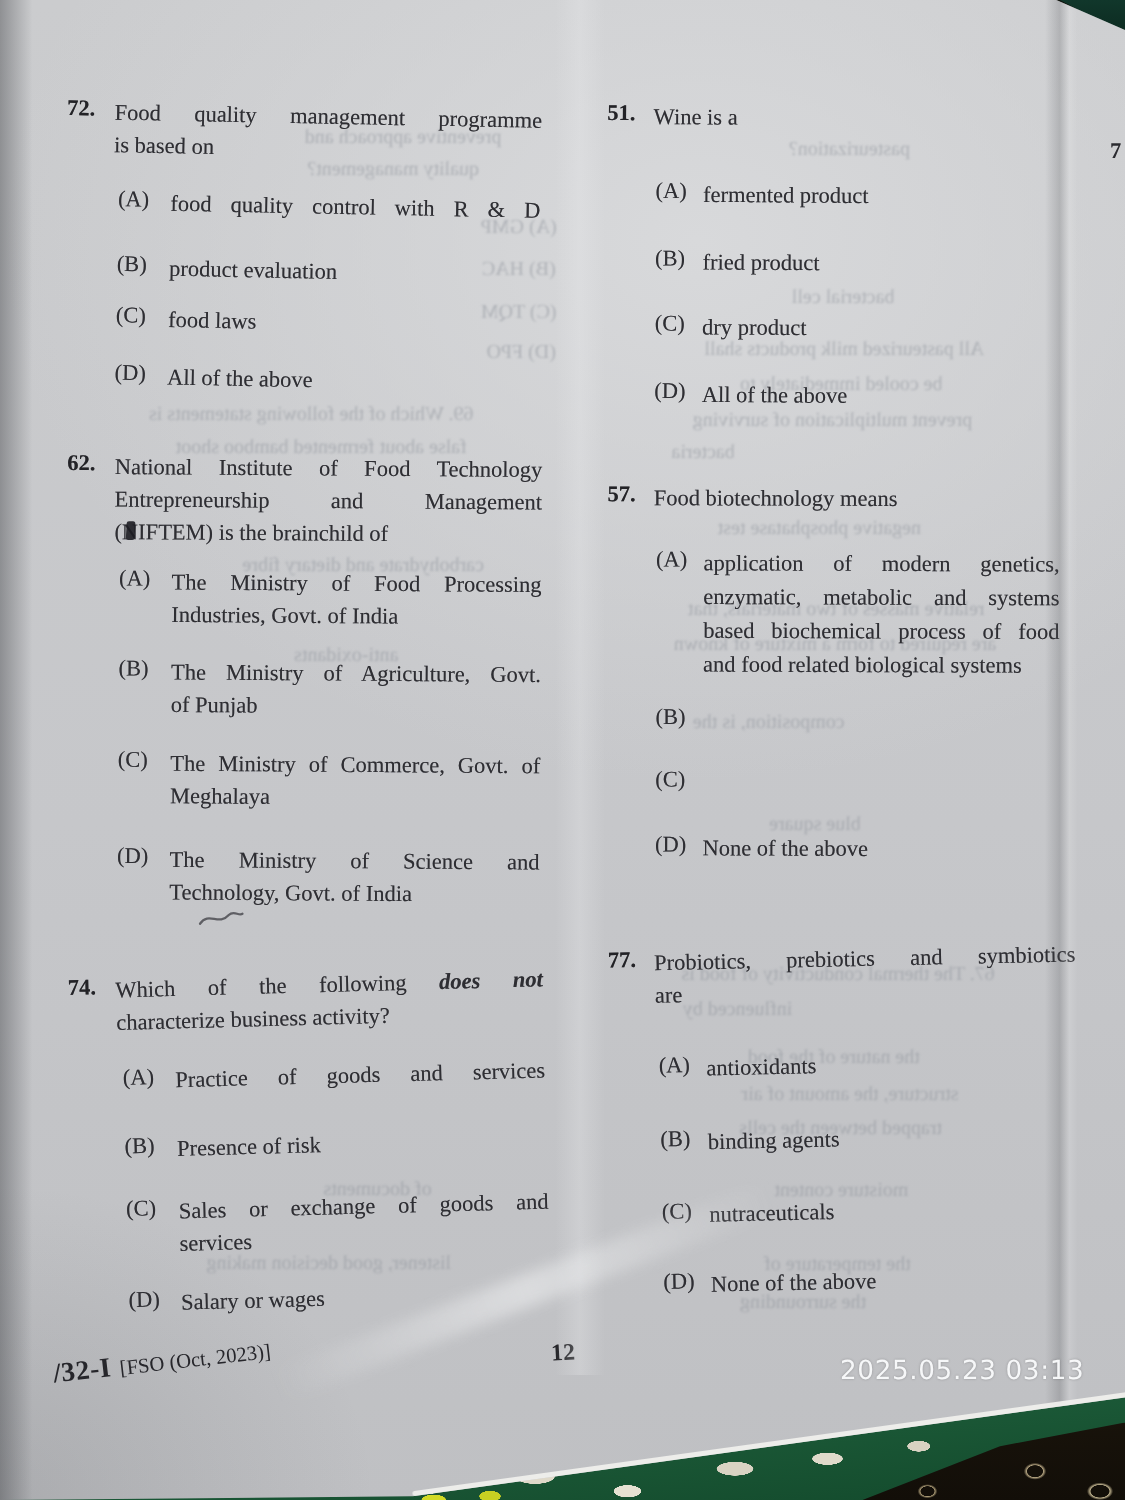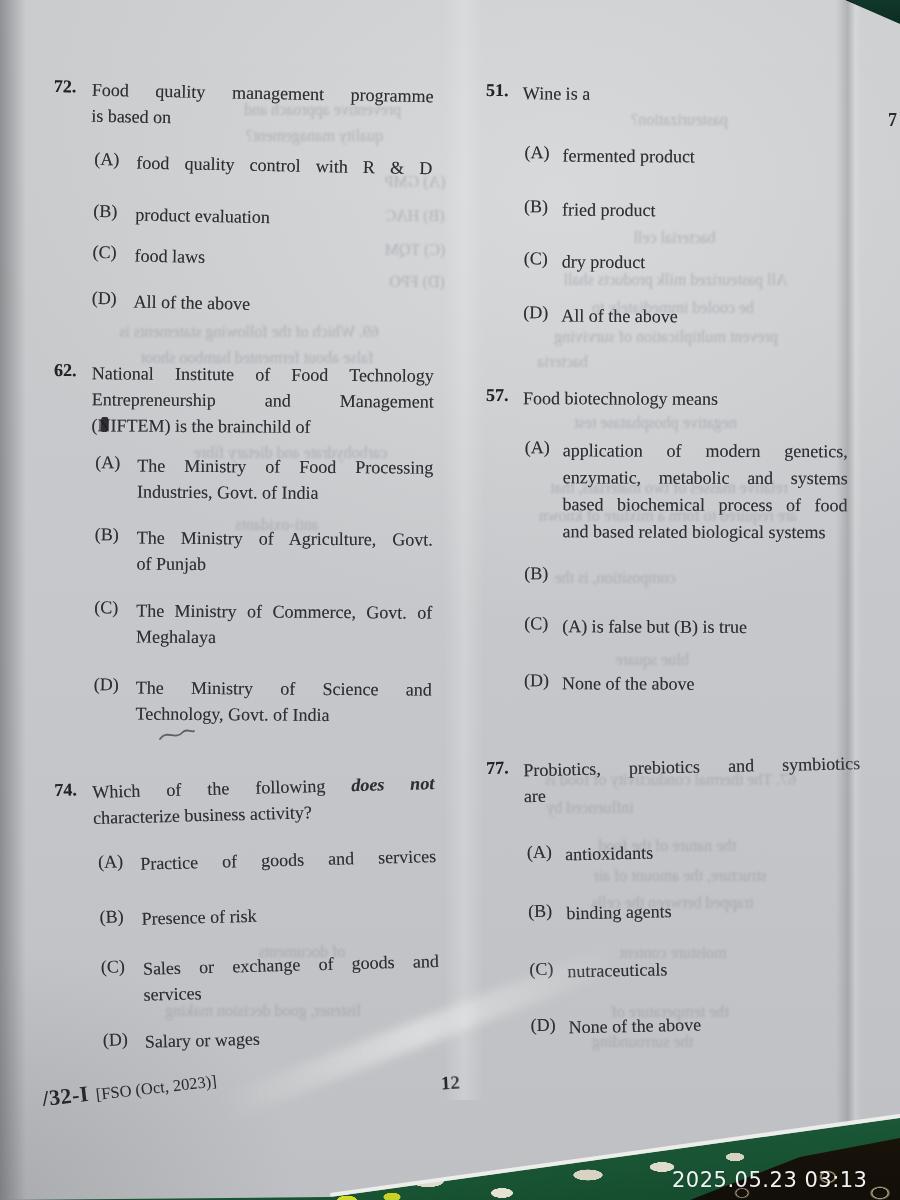--- a/index.html
+++ b/index.html
@@ -102,21 +102,21 @@
     position:absolute; left:44px; top:1086px; display:flex; align-items:baseline;
     transform:rotate(-6.5deg); transform-origin:left bottom; color:#26262b;
   }
   .footer-code .code { font-weight:bold; font-size:22px; letter-spacing:.5px; }
   .footer-code .ref { font-size:16.5px; margin-left:7px; }
   .page-number { position:absolute; left:441px; top:1072px; font-weight:bold;
     font-size:19px; color:#232327; transform:rotate(-3deg); }
 
   
   .timestamp {
-    position:absolute; left:672px; top:1168px; z-index:6;
+    position:absolute; left:672px; top:1084px; z-index:6;
     font-family:"DejaVu Sans", sans-serif; font-size:21px; letter-spacing:.5px;
     color:rgba(250,251,252,.96); text-shadow:0 0 2px rgba(0,0,0,.25);
   }
 </style>
 </head>
 <body>
 
 <div class="fabric-corner"></div>
 <div class="fabric-band"></div>
 <div class="fabric-dark"></div>
@@ -306,31 +306,28 @@
         <div class="qtext">
           <div class="line">Food biotechnology means</div>
         </div>
       </div>
       <div class="opt lh27" style="margin-top:26px">
         <span class="olabel">(A)</span>
         <div class="otext">
           <div class="line j">application of modern genetics,</div>
           <div class="line j">enzymatic, metabolic and systems</div>
           <div class="line j">based biochemical process of food</div>
-          <div class="line">and based related biological systems</div>
+          <div class="line">and food related biological systems</div>
         </div>
       </div>
       <div class="opt" style="margin-top:18px">
         <span class="olabel">(B)</span>
       </div>
       <div class="opt" style="margin-top:29px">
         <span class="olabel">(C)</span>
-        <div class="otext">
-            <div class="line">(A) is false but (B) is true</div>
-          </div>
       </div>
       <div class="opt" style="margin-top:31px">
         <span class="olabel">(D)</span>
         <div class="otext">
             <div class="line">None of the above</div>
           </div>
       </div>
     </section>
 
     <section class="q colR" style="top:758px; transform:rotate(-1.2deg); transform-origin:left top;">

